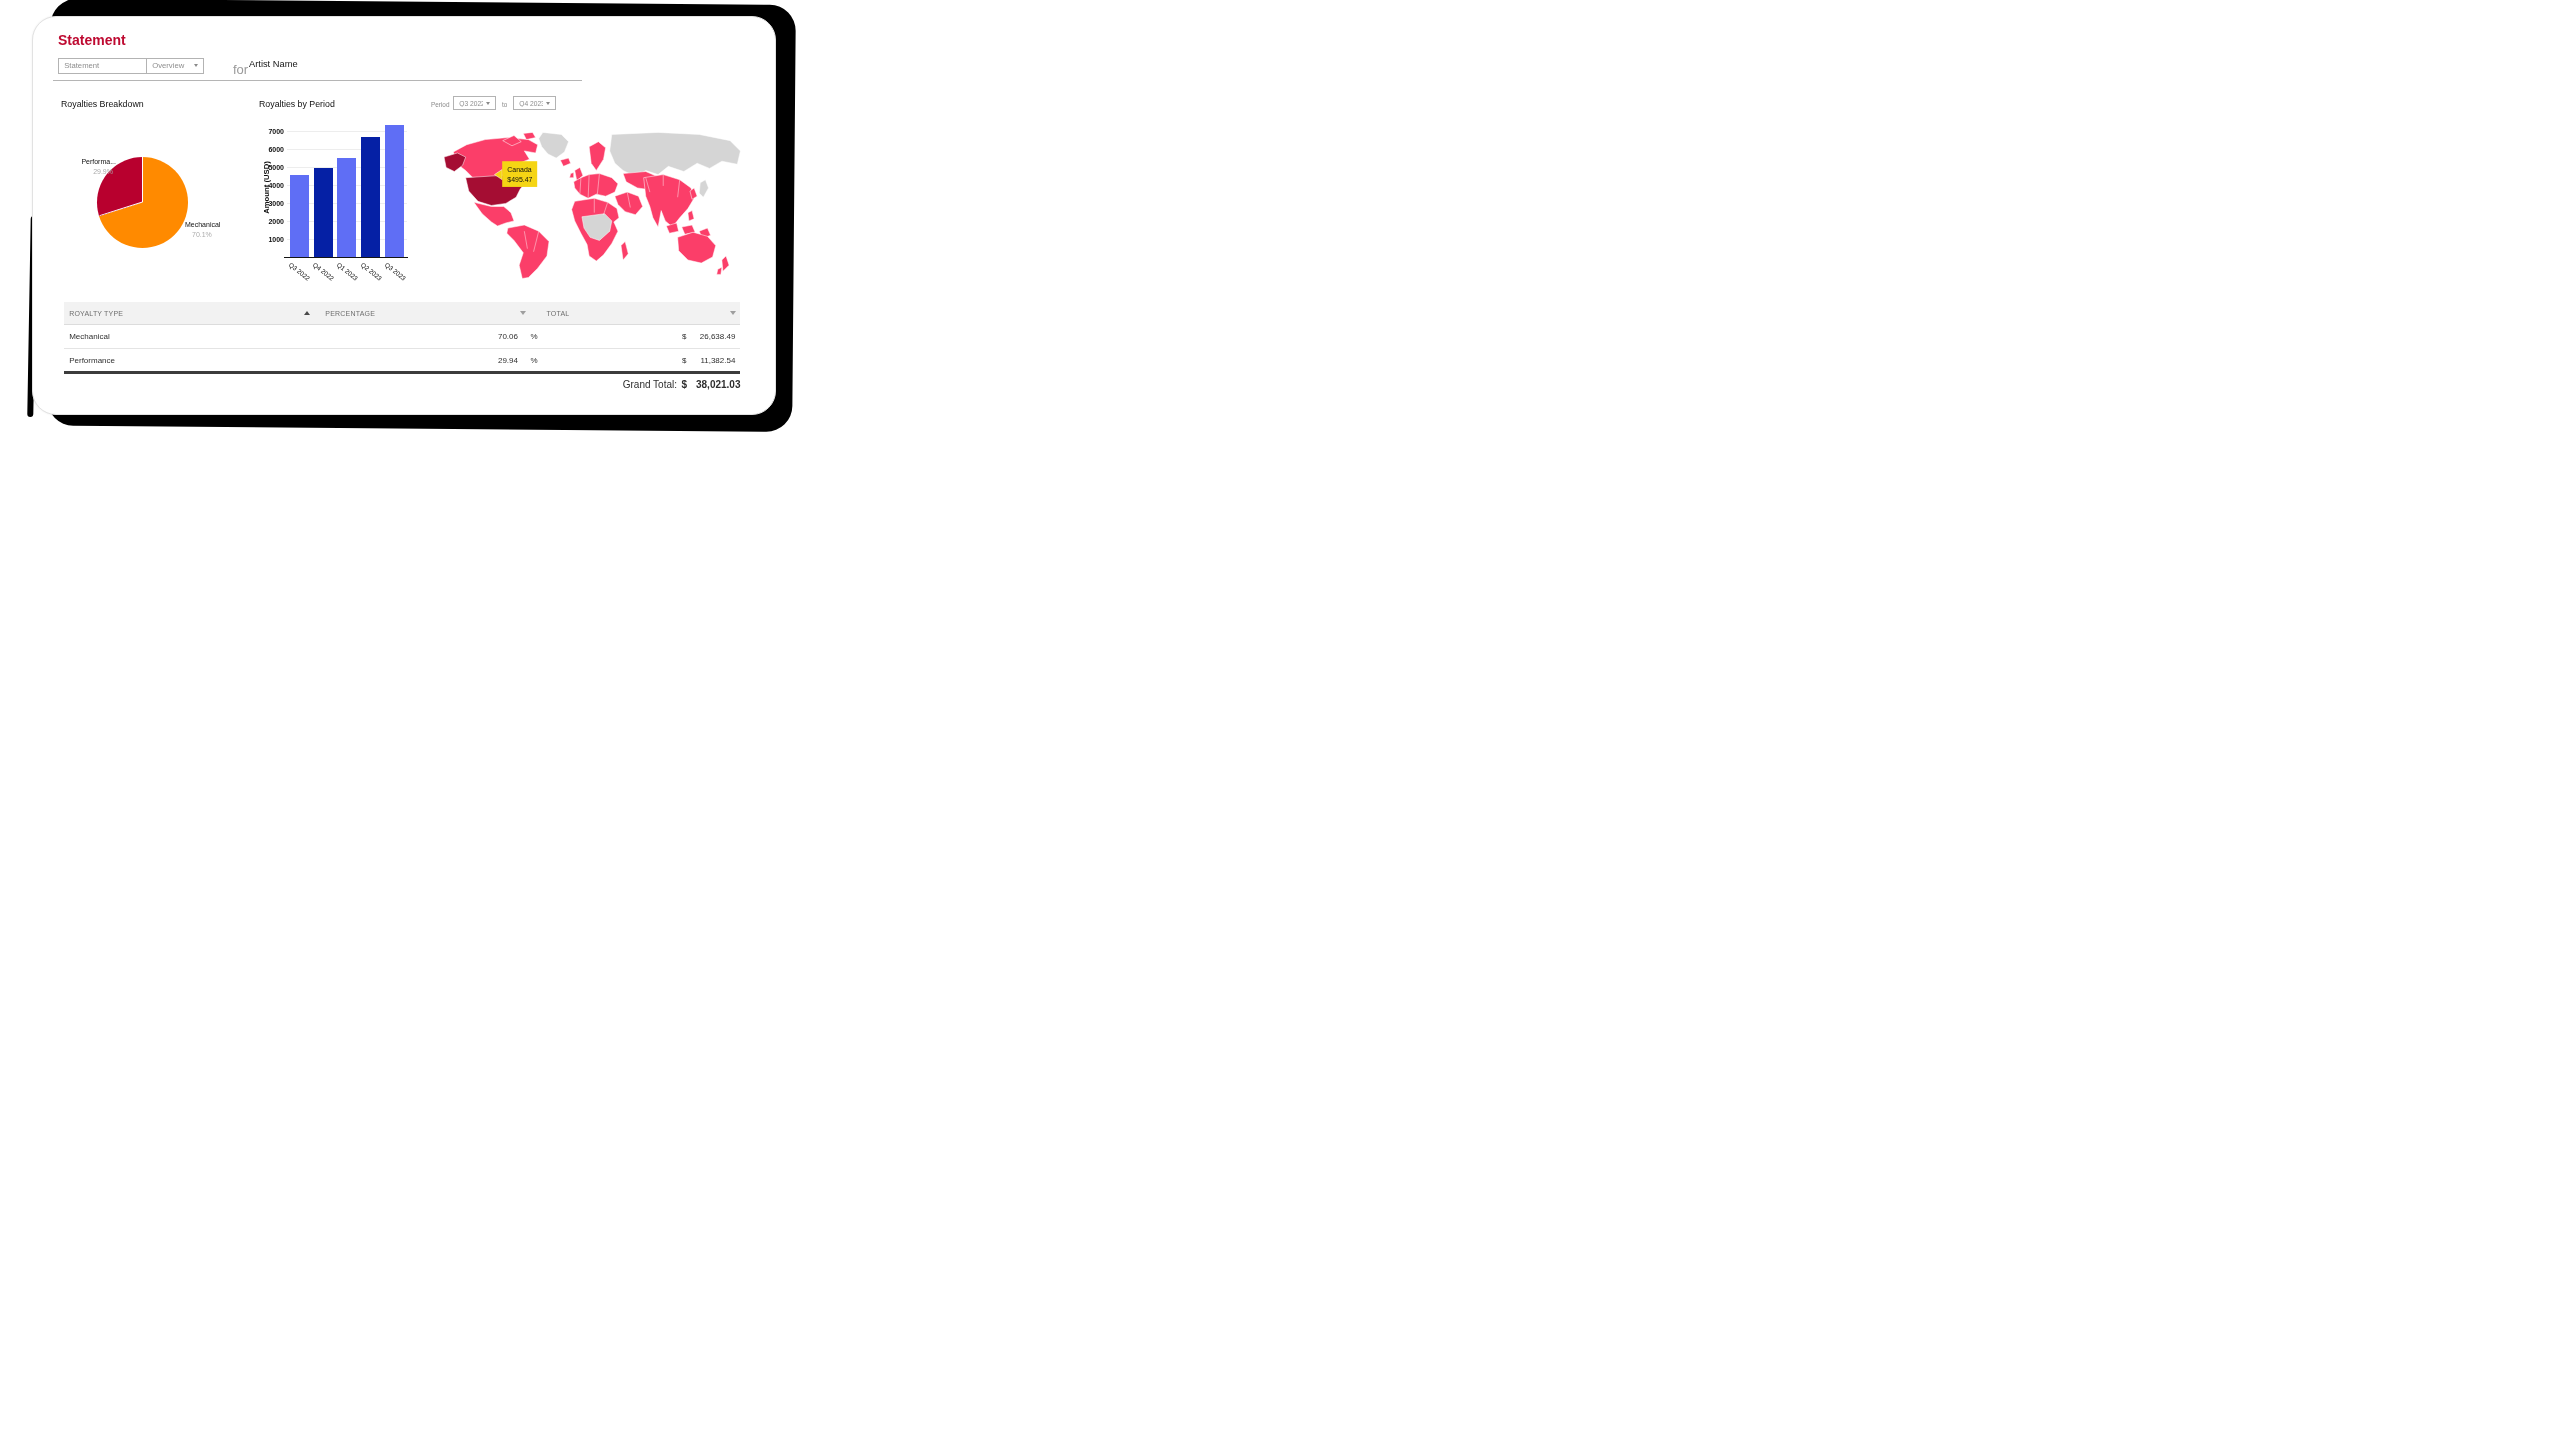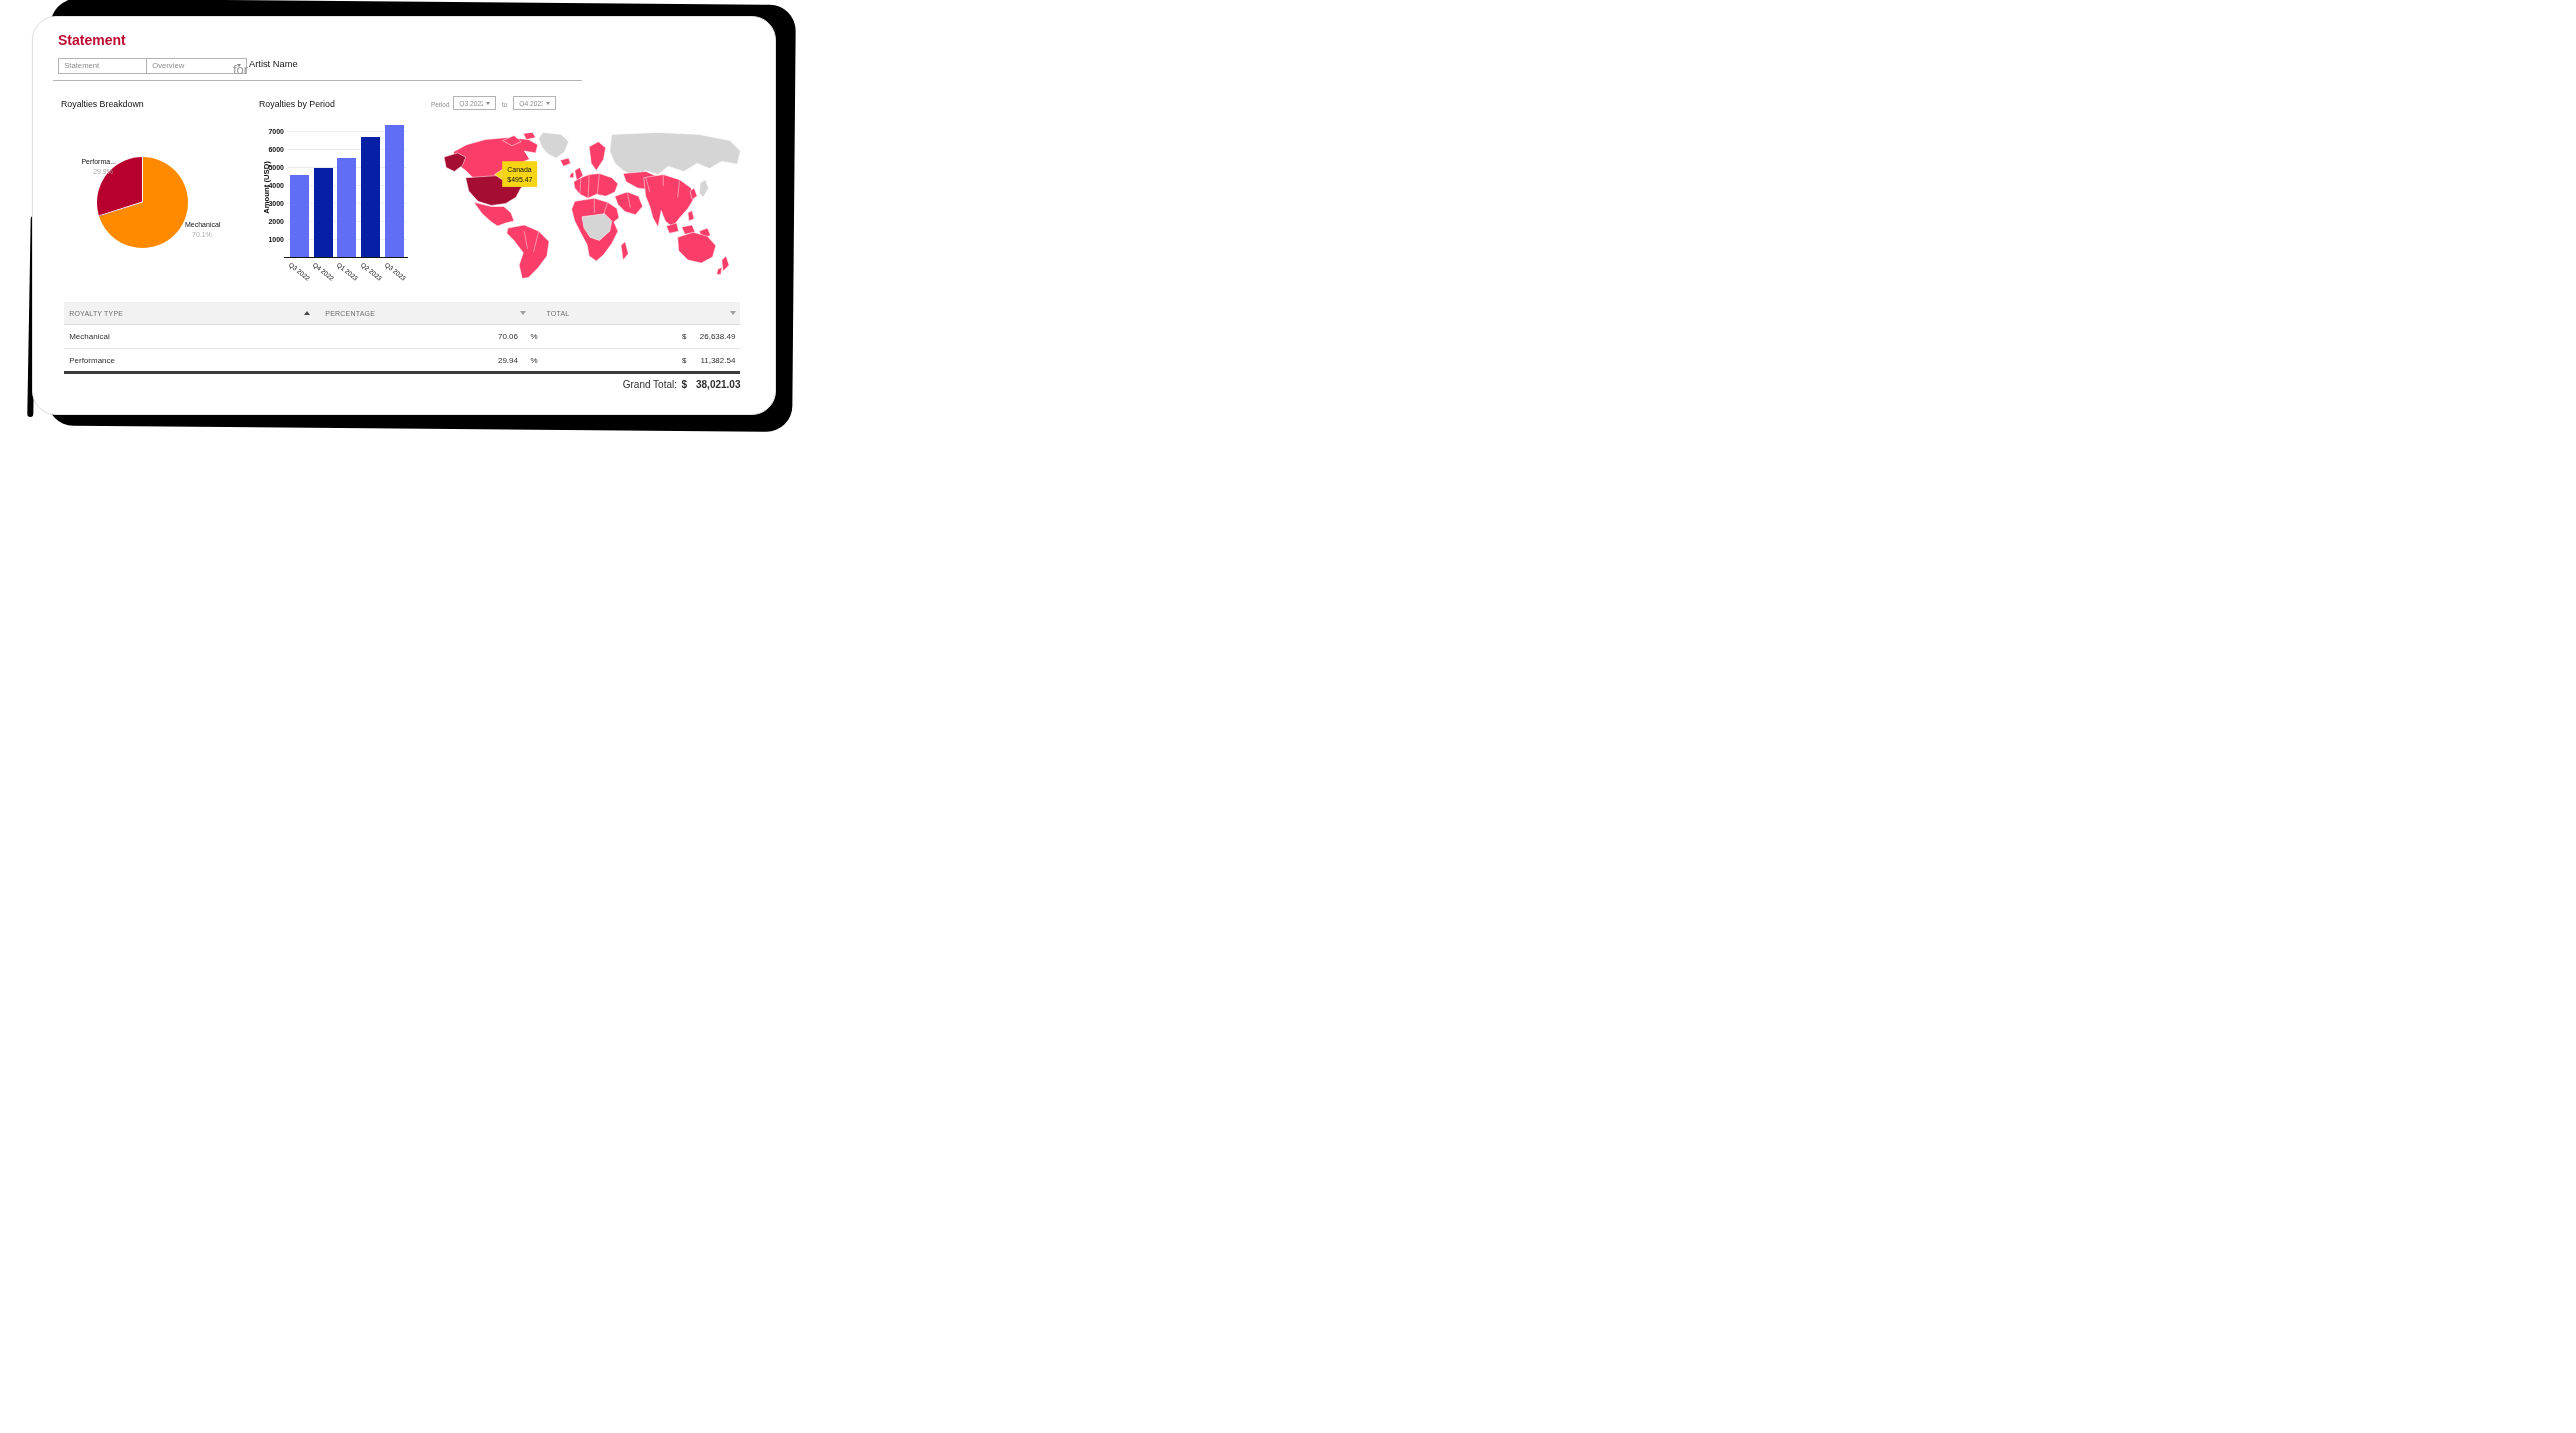--- a/index.html
+++ b/index.html
@@ -98,21 +98,21 @@
   <div class="backdrop-sliver"></div>
 
   <div class="card"></div>
 
   <div class="page-title">Statement</div>
 
   <div class="dd" style="left:58px;top:58px;width:100px;">
     <span class="lbl">Statement</span>
     <span class="caret"></span>
   </div>
-  <div class="dd" style="left:146px;top:58px;width:101px;">
+  <div class="dd" style="left:146px;top:58px;width:58px;">
     <span class="lbl">Overview</span>
     <span class="caret"></span>
   </div>
   <div class="for-label">for</div>
   <div class="artist-name">Artist Name</div>
 
   <div class="divider"></div>
 
   <div class="sec-title" style="left:61px;top:99px;">Royalties Breakdown</div>
   <div class="pie" style="background: conic-gradient(rgb(255, 138, 0) 0deg, rgb(255, 138, 0) 252.36deg, rgb(184, 0, 46) 252.36deg, rgb(184, 0, 46) 360deg);"></div>

